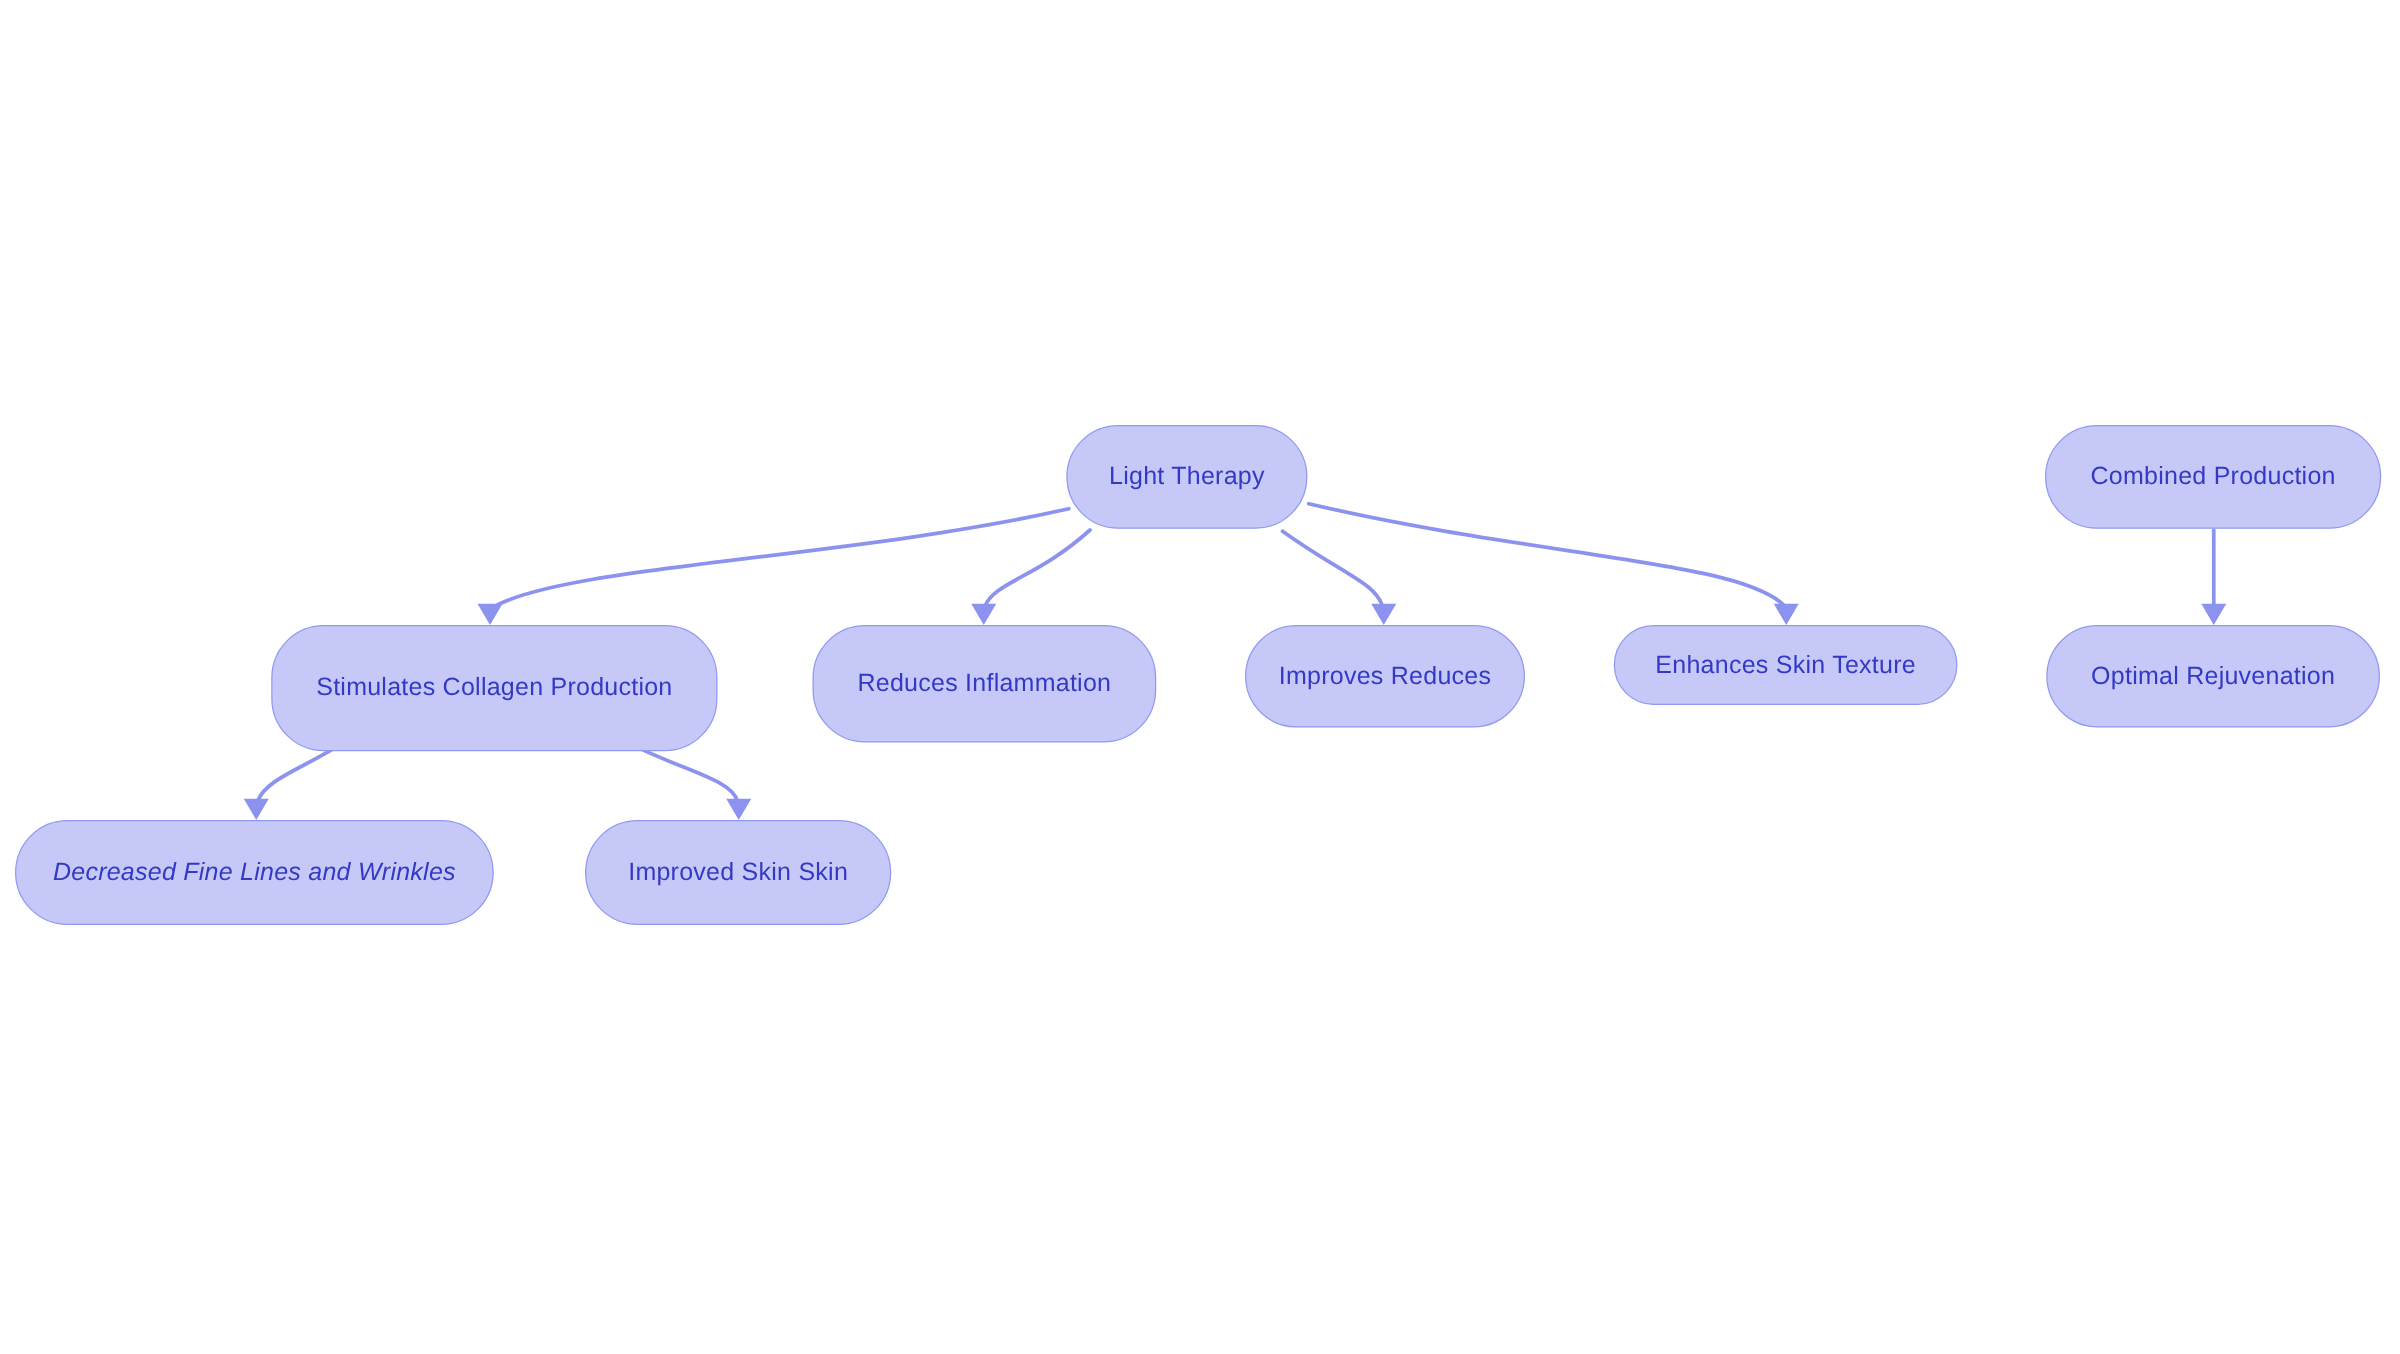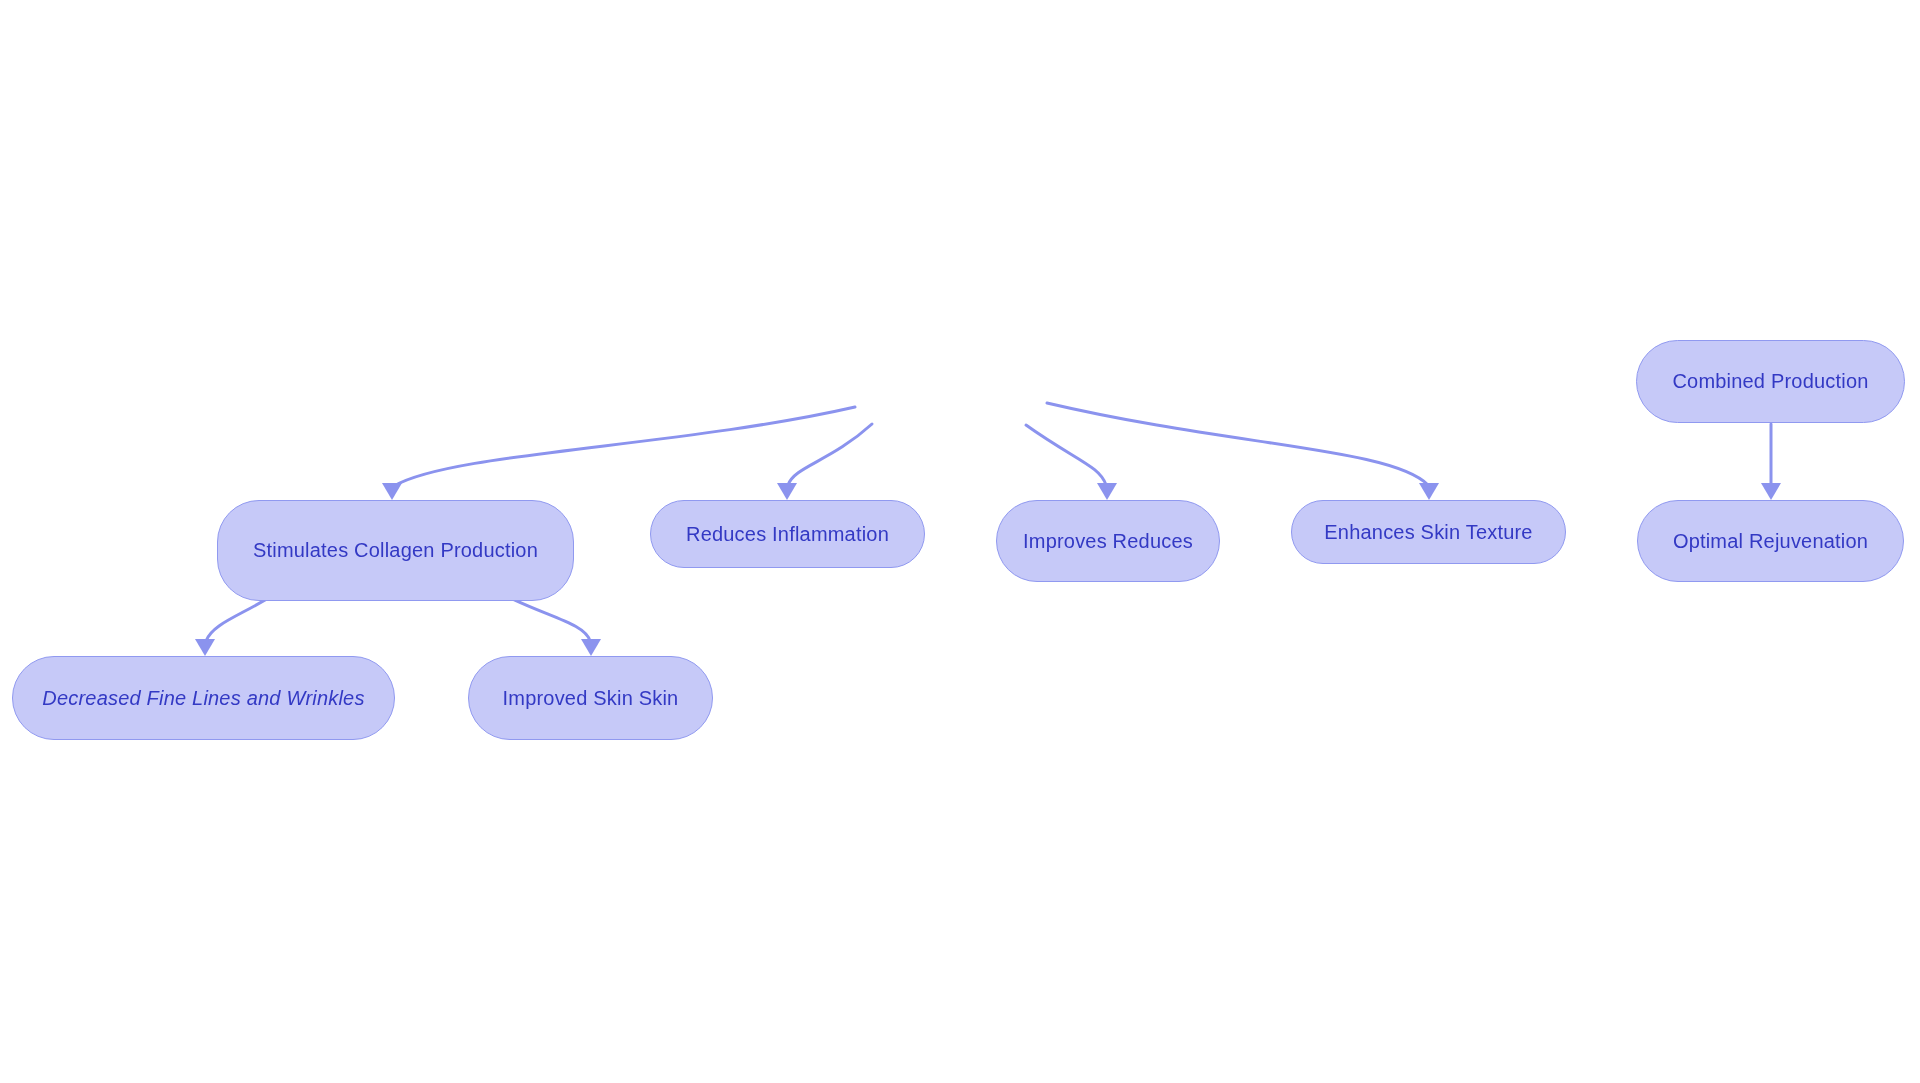--- a/index.html
+++ b/index.html
@@ -76,26 +76,27 @@
     <path class="edge-line" d="M 294 581 C 252 613, 214 620, 206 641"></path>
     <path class="edge-head" d="M 195 639 L 215 639 L 205 656 Z"></path>
 
     <path class="edge-line" d="M 478 580 C 532 615, 584 620, 590 641"></path>
     <path class="edge-head" d="M 581 639 L 601 639 L 591 656 Z"></path>
 
     <path class="edge-line" d="M 1771 424 L 1771 484"></path>
     <path class="edge-head" d="M 1761 483 L 1781 483 L 1771 500 Z"></path>
   </svg>
 
+  <div class="node" style="left:853px; top:340px; width:193px; height:83px;">Light Therapy</div>
 
   <div class="node" style="left:1636px; top:340px; width:269px; height:83px;">Combined Production</div>
 
   <div class="node" style="left:217px; top:500px; width:357px; height:101px;">Stimulates Collagen Production</div>
 
-  <div class="node" style="left:650px; top:500px; width:275px; height:68px;">Reduces Inflammation</div>
+  <div class="node" style="left:650px; top:500px; width:275px; height:94px;">Reduces Inflammation</div>
 
   <div class="node" style="left:996px; top:500px; width:224px; height:82px;">Improves Reduces</div>
 
   <div class="node" style="left:1291px; top:500px; width:275px; height:64px;">Enhances Skin Texture</div>
 
   <div class="node" style="left:1637px; top:500px; width:267px; height:82px;text-align:center;">Optimal Rejuvenation</div>
 
   <div class="node" style="left:12px; top:656px; width:383px; height:84px;font-style:italic;">Decreased Fine Lines and Wrinkles</div>
 
   <div class="node" style="left:468px; top:656px; width:245px; height:84px;">Improved Skin Skin</div>

